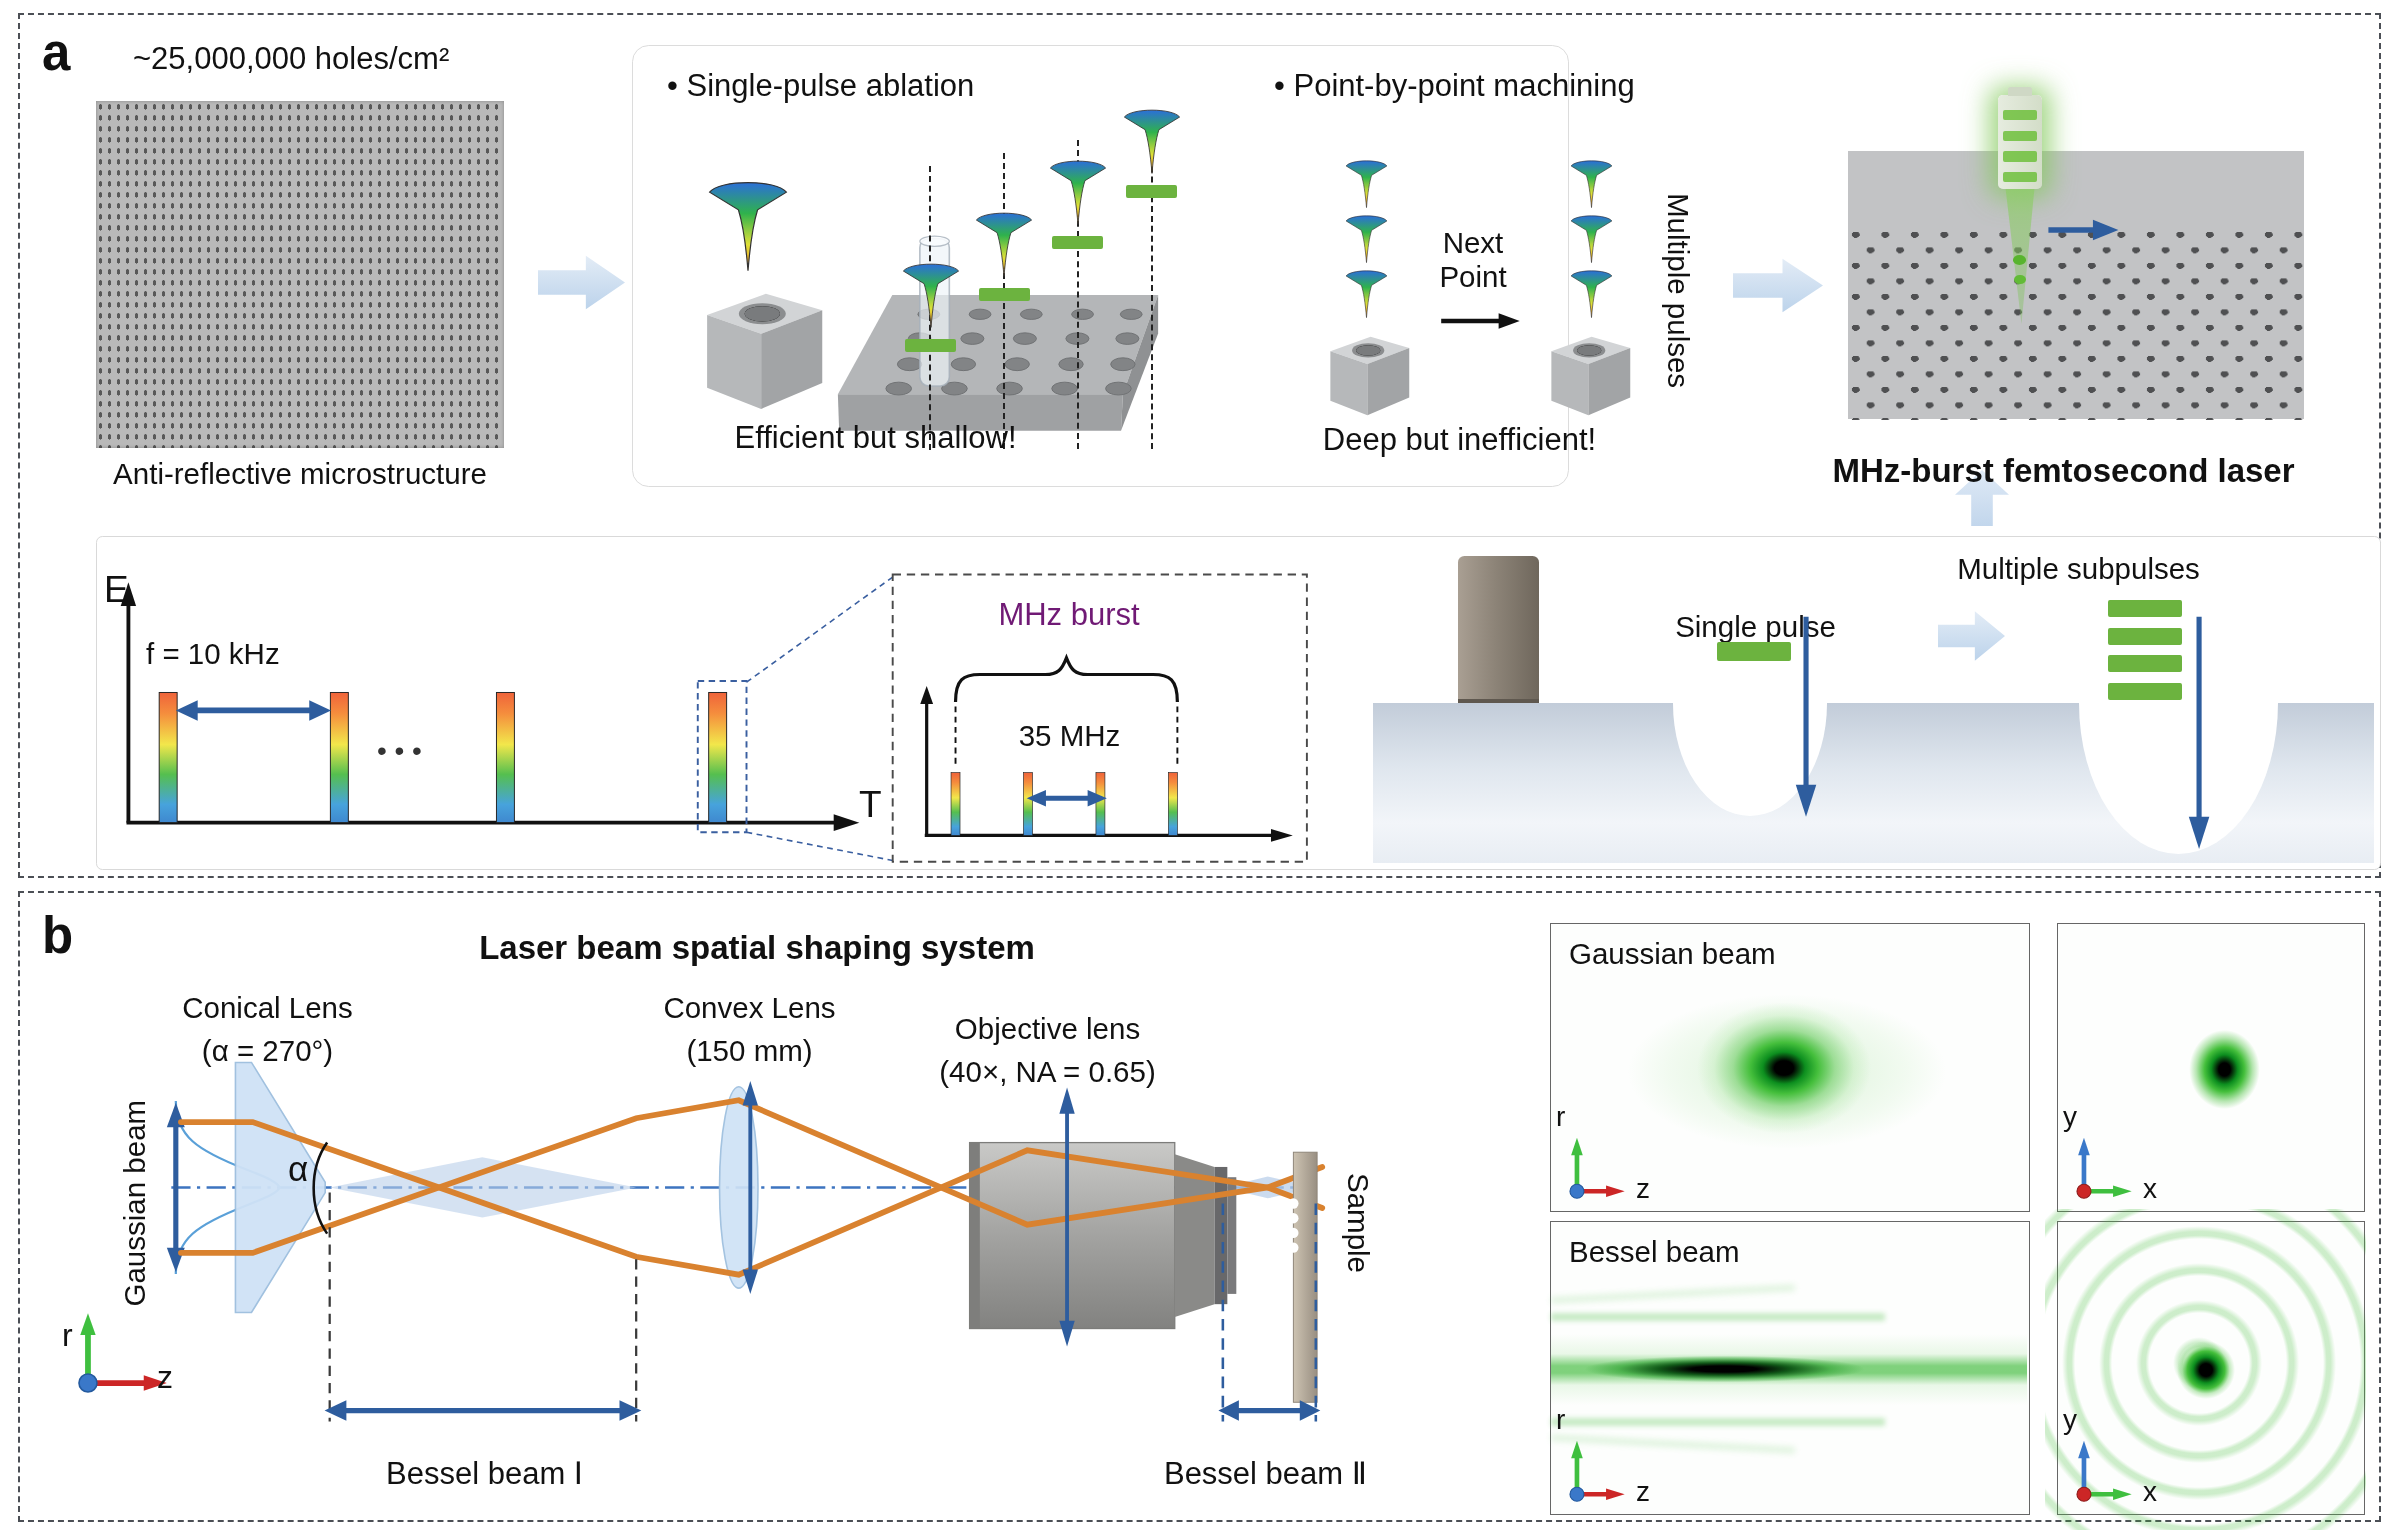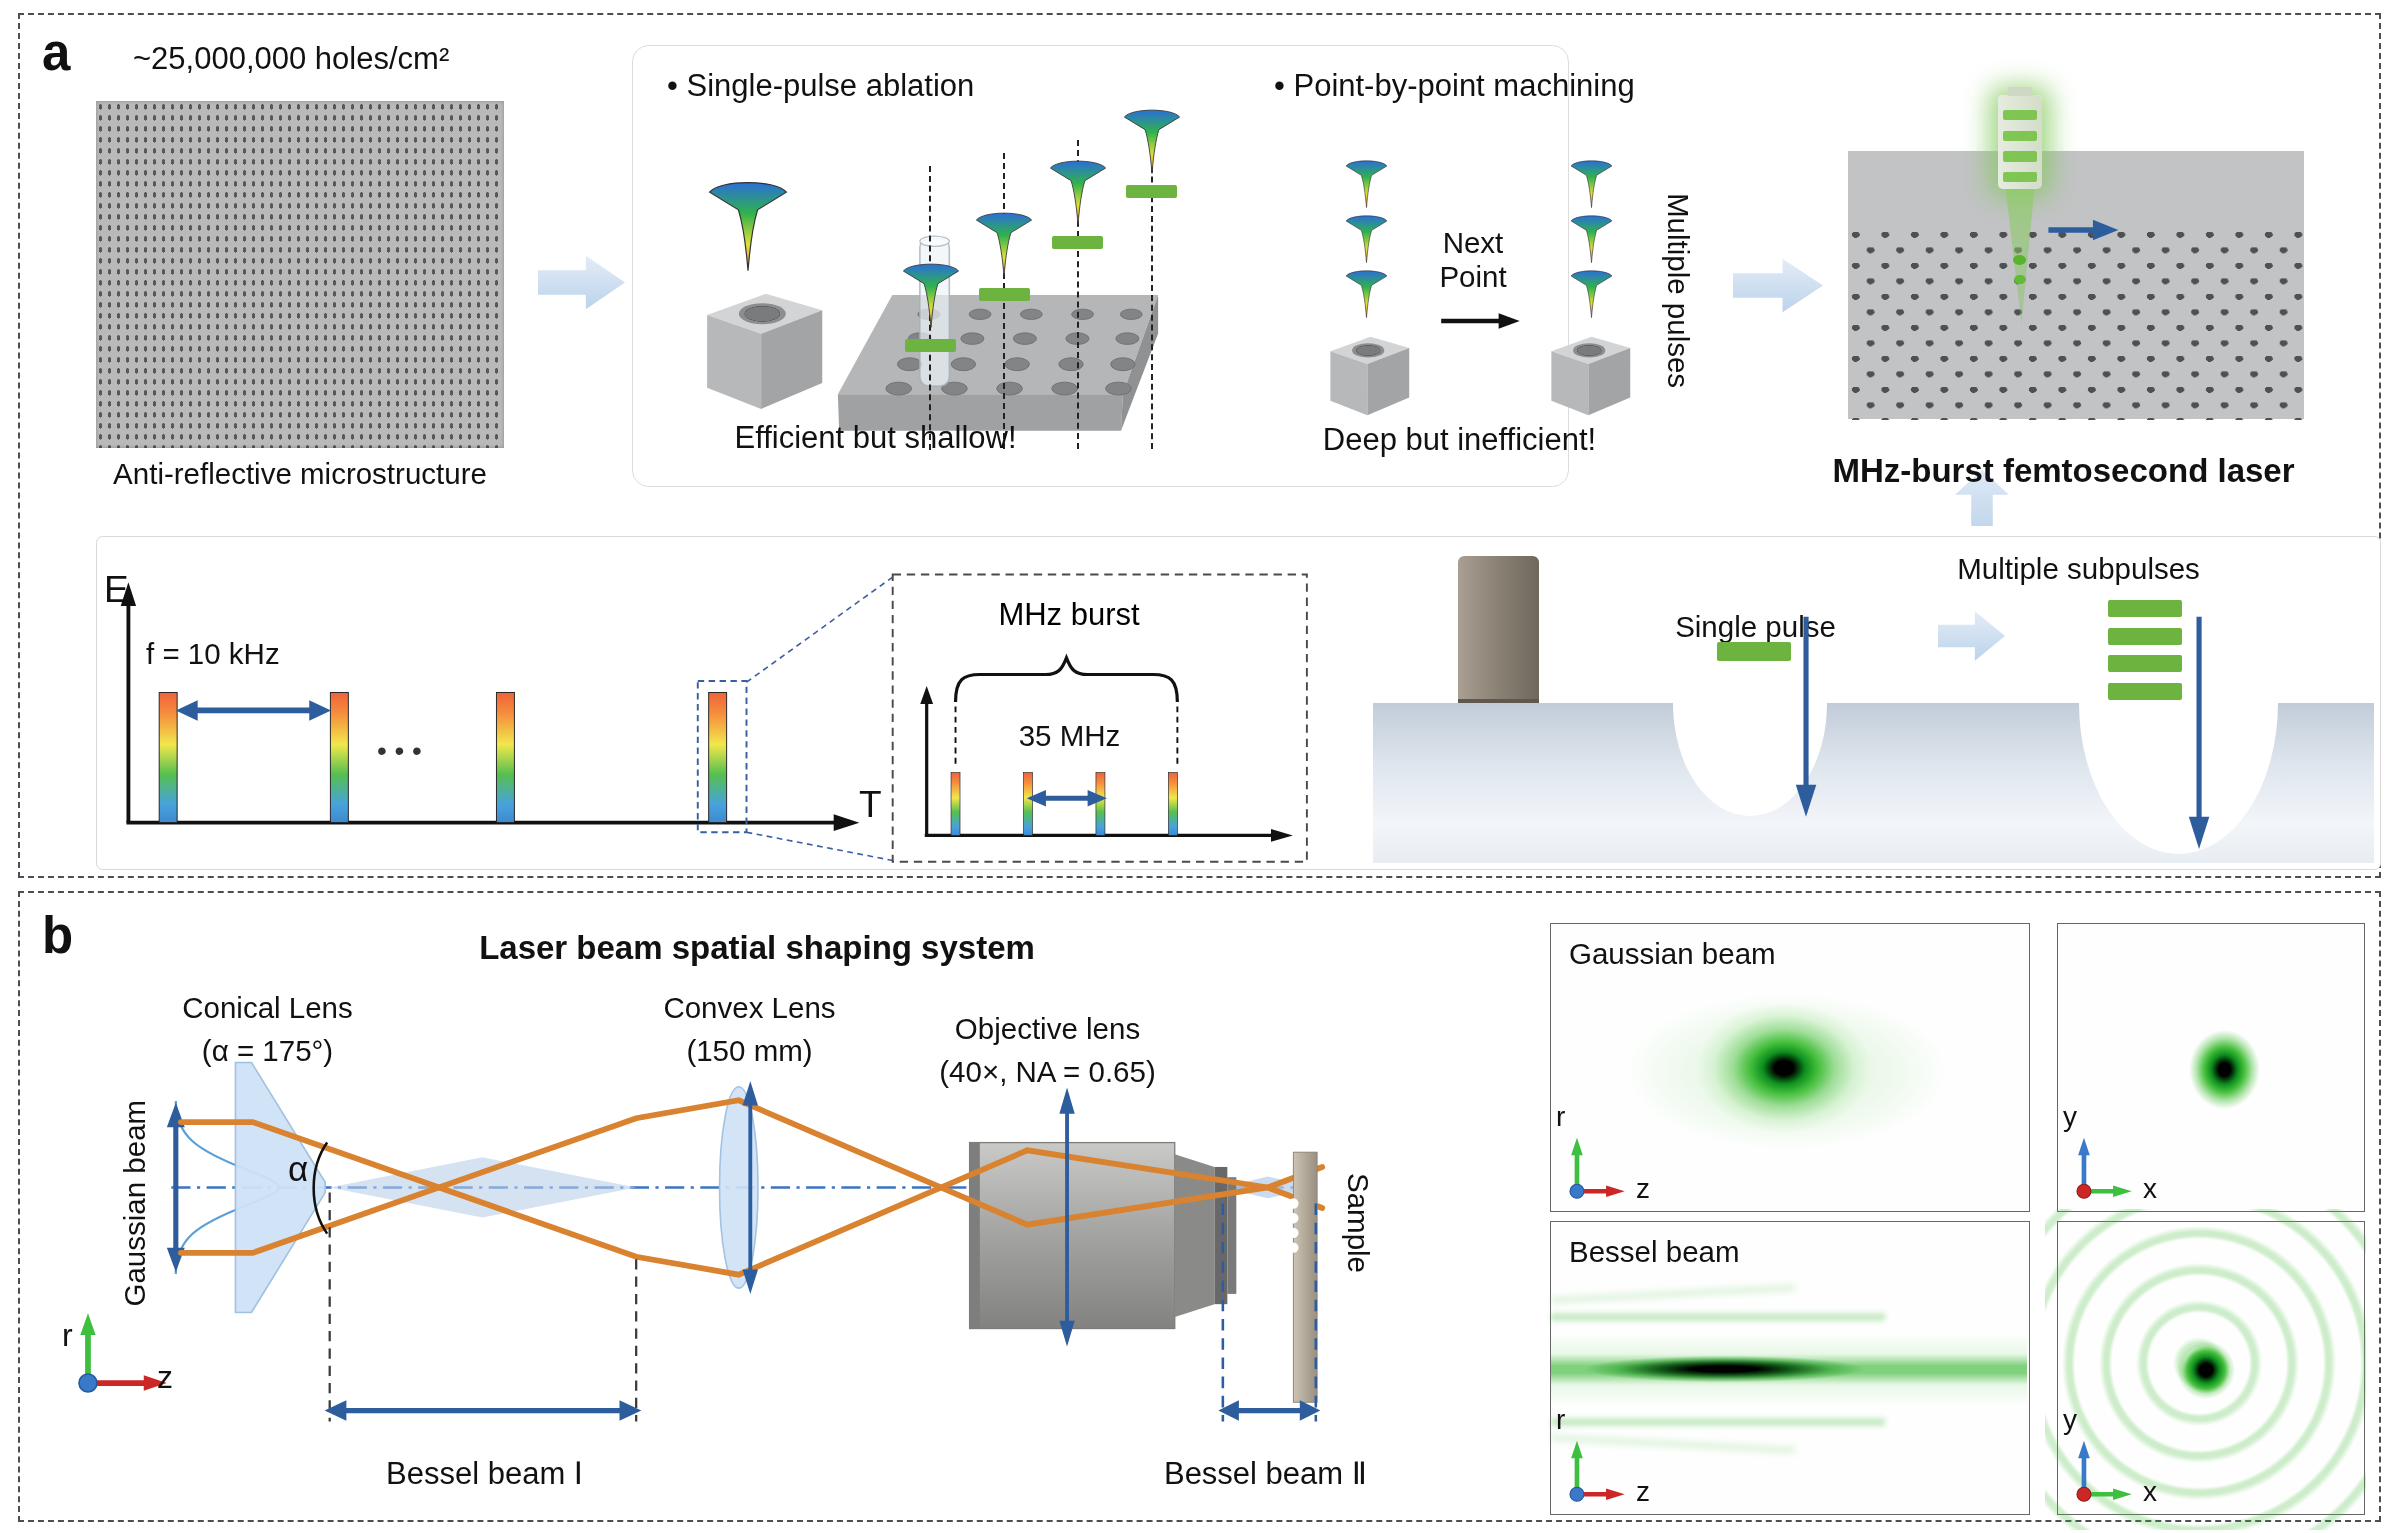--- a/index.html
+++ b/index.html
@@ -264,21 +264,21 @@
     <line x1="1340" y1="252" x2="1340" y2="348" stroke="#111" stroke-width="3" stroke-dasharray="9 7"></line>
     <line x1="1686" y1="252" x2="1686" y2="348" stroke="#111" stroke-width="3" stroke-dasharray="9 7"></line>
     <line x1="1475" y1="395" x2="1552" y2="395" stroke="#2e5d9e" stroke-width="8"></line>
     <polygon points="1481,382 1481,408 1451,395" fill="#2e5d9e"></polygon>
     <polygon points="1546,382 1546,408 1576,395" fill="#2e5d9e"></polygon>
   </svg>
   <div class="lbl" style="left:104px;top:569px;font-size:37px;">E</div>
   <div class="lbl" style="left:859px;top:784px;font-size:37px;">T</div>
   <div class="lbl" style="left:146px;top:637px;font-size:29.5px;">f = 10 kHz</div>
   <div class="lbl" style="left:377px;top:735px;font-size:28px;letter-spacing:7.7px;color:#333;">•••</div>
-  <div class="lbl ctr" style="left:956px;top:597px;width:226px;font-size:31px;color:#000000;font-weight:500;">MHz burst</div>
+  <div class="lbl ctr" style="left:956px;top:597px;width:226px;font-size:31px;color:#701a75;font-weight:500;">MHz burst</div>
   <div class="lbl ctr" style="left:973px;top:719px;width:193px;font-size:29.5px;">35 MHz</div>
 
   <div class="abs" style="left:1458px;top:556px;width:81px;height:157px;border-radius:6.4px 6.4px 2.6px 2.6px;
               background:linear-gradient(90deg,#a99f93,#8d8478 45%,#6f675c);">
     <div class="abs" style="left:0;bottom:0;width:100%;height:14px;background:#5f584f;border-radius:0 0 2.6px 2.6px;"></div>
   </div>
   <div class="abs" style="left:1477px;top:714px;width:42px;height:18px;clip-path:polygon(12% 0,88% 0,64% 100%,36% 100%);background:#7a7267;"></div>
   <div class="abs" style="left:1484px;top:732px;width:29.5px;height:96px;clip-path:polygon(0 0,100% 0,52% 100%);
               background:linear-gradient(180deg,rgba(150,205,115,.6),rgba(120,190,90,.25));"></div>
 
@@ -305,21 +305,21 @@
     <polygon points="862,424 894,424 878,474" fill="#2e5d9e"></polygon>
   </svg>
 
   <div class="panel" style="left:18px;top:891px;width:2363px;height:631px;"></div>
 
   <div class="lbl" style="left:42px;top:906px;font-size:51px;font-weight:bold;">b</div>
   <div class="lbl ctr" style="left:372px;top:929px;width:770px;font-size:33px;font-weight:bold;">Laser beam spatial shaping system</div>
 
   <div class="lbl ctr" style="left:139px;top:987px;width:257px;font-size:29.5px;line-height:1.45;">
     <span>Conical Lens</span><br>
-    <span>(α = 175°)</span>
+    <span>(α = 270°)</span>
   </div>
   <div class="lbl ctr" style="left:621px;top:987px;width:257px;font-size:29.5px;line-height:1.45;">
     <span>Convex Lens</span><br>
     <span>(150 mm)</span>
   </div>
   <div class="lbl ctr" style="left:887px;top:1008px;width:321px;font-size:29.5px;line-height:1.45;">
     <span>Objective lens</span><br>
     <span>(40×, NA = 0.65)</span>
   </div>
 

